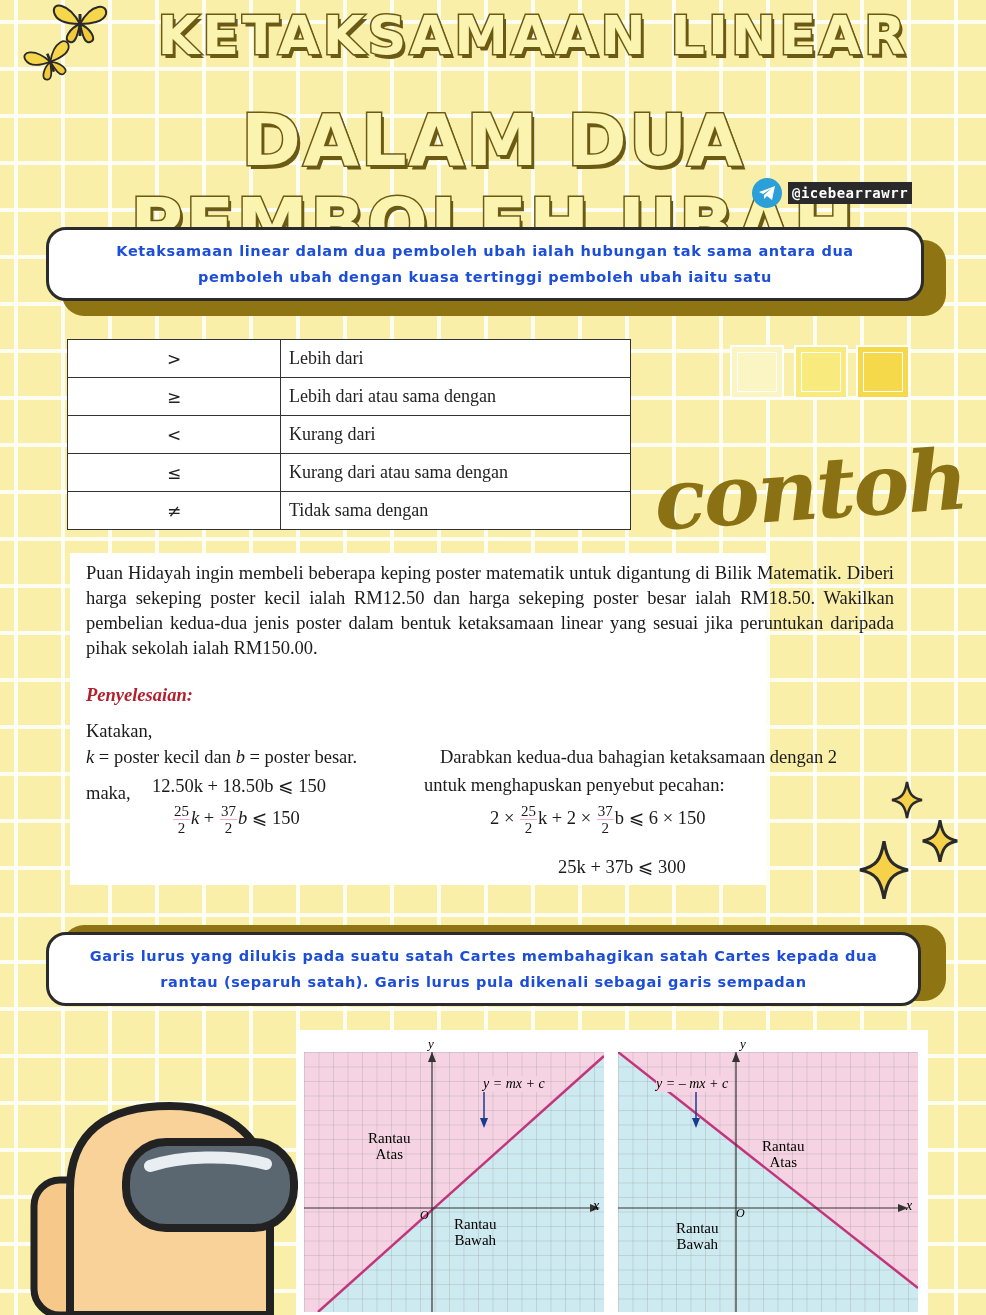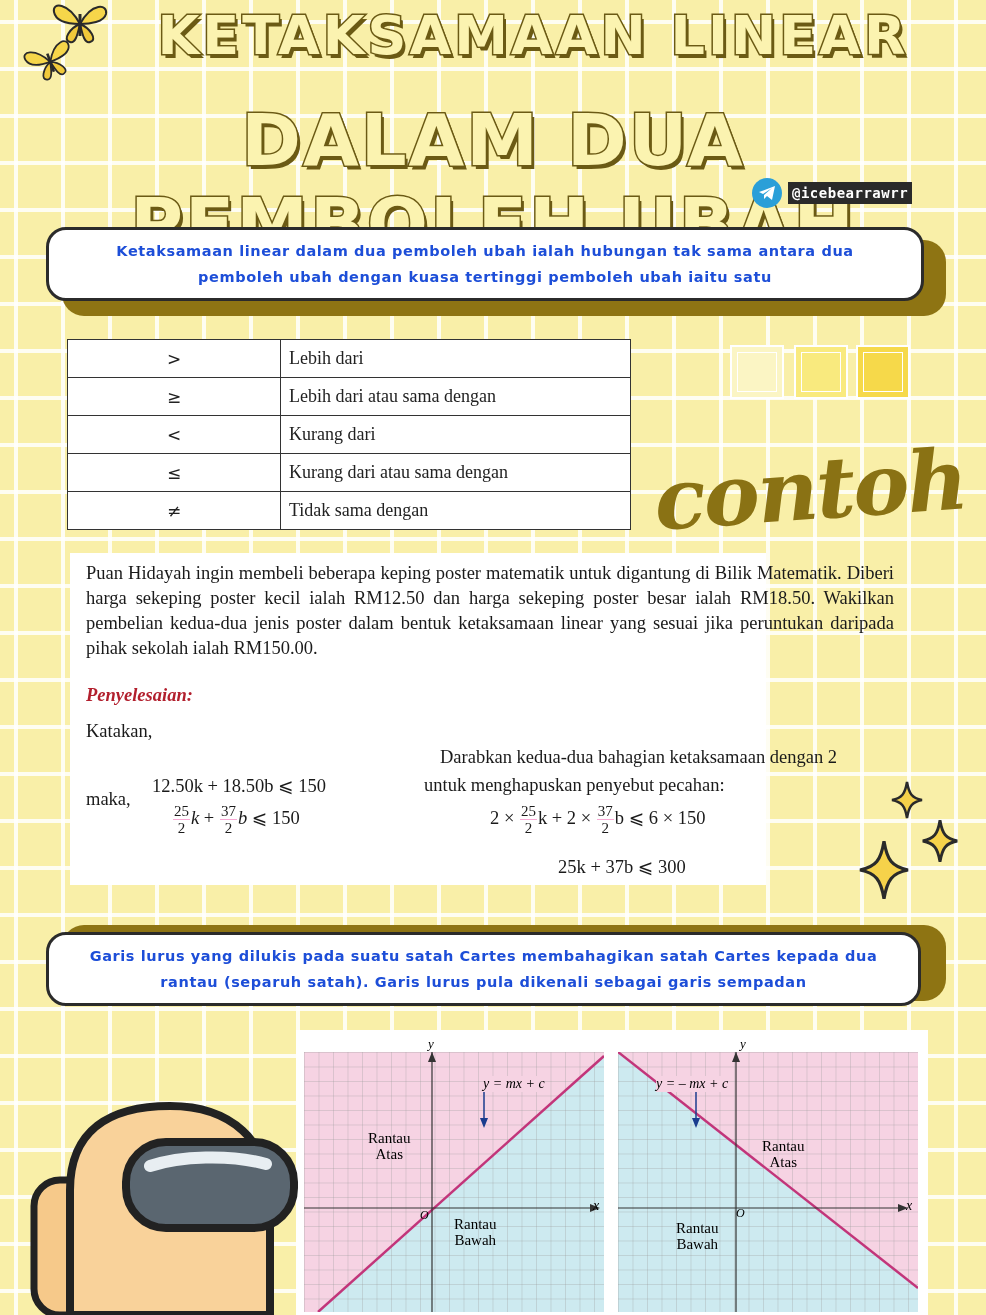--- a/index.html
+++ b/index.html
@@ -148,21 +148,24 @@
 <div class="swatch" style="left:856px;background:#f6d94a;">
     <div class="swatch-inner"></div>
   </div>
 
 <div class="contoh">contoh</div>
 
 <div class="example">
   <p class="problem">Puan Hidayah ingin membeli beberapa keping poster matematik untuk digantung di Bilik Matematik. Diberi harga sekeping poster kecil ialah RM12.50 dan harga sekeping poster besar ialah RM18.50. Wakilkan pembelian kedua-dua jenis poster dalam bentuk ketaksamaan linear yang sesuai jika peruntukan daripada pihak sekolah ialah RM150.00.</p>
   <div class="ex-text penye" style="left:16px;top:132px;">Penyelesaian:</div>
   <div class="ex-text" style="left:16px;top:168px;">Katakan,</div>
-  <div class="ex-text" style="left:16px;top:236px;">maka,</div>
+  <div class="ex-text" style="left:16px;top:194px;">
+    <span class="it">k</span><span> = poster kecil dan </span><span class="it">b</span><span> = poster besar.</span>
+  </div>
+  <div class="ex-text" style="left:16px;top:230px;">maka,</div>
   <div class="ex-text it" style="left:82px;top:222px;font-style:normal;">12.50k + 18.50b ⩽ 150</div>
   <div class="ex-text" style="left:102px;top:250px;">
     <span class="frac">
         <span class="num">25</span>
         <span>2</span>
       </span><span class="it">k</span><span> + </span><span class="frac">
         <span class="num">37</span>
         <span>2</span>
       </span><span class="it">b</span><span> ⩽ 150</span>
   </div>

